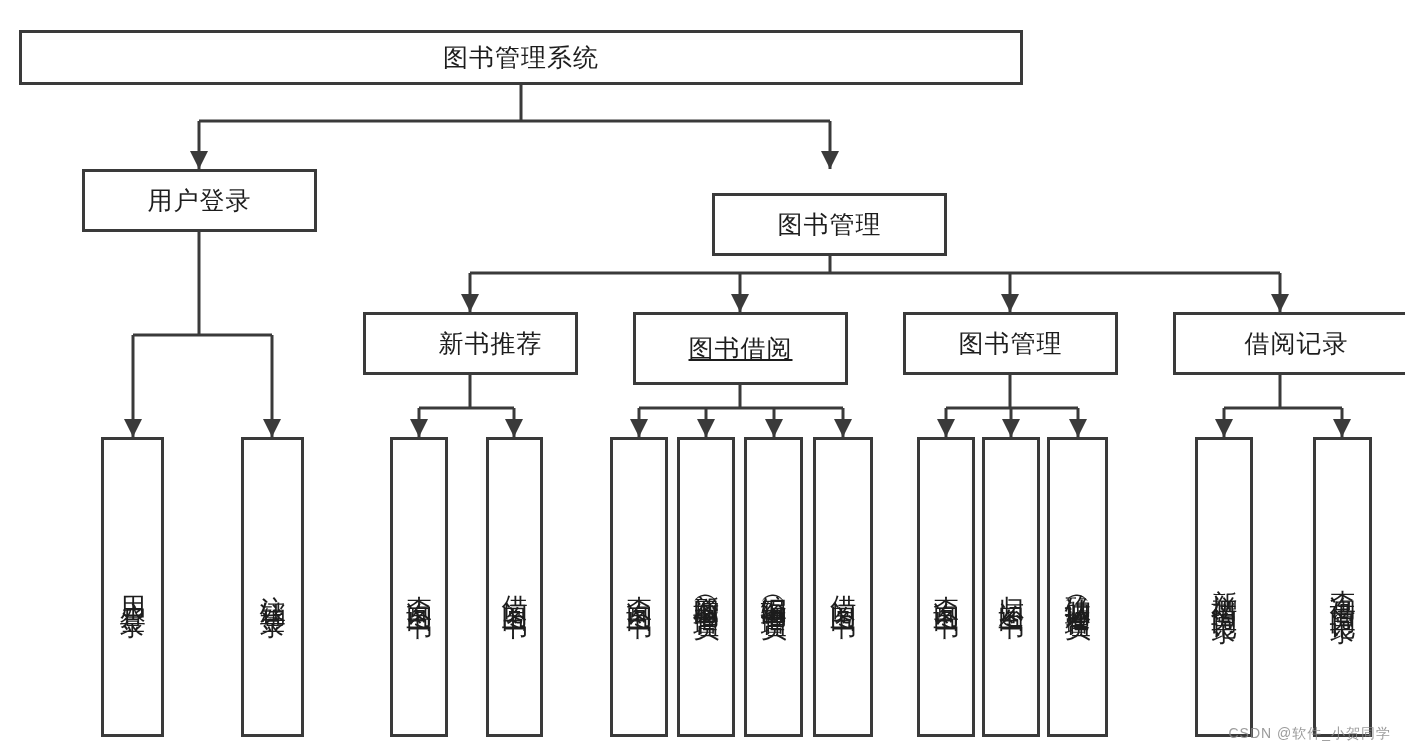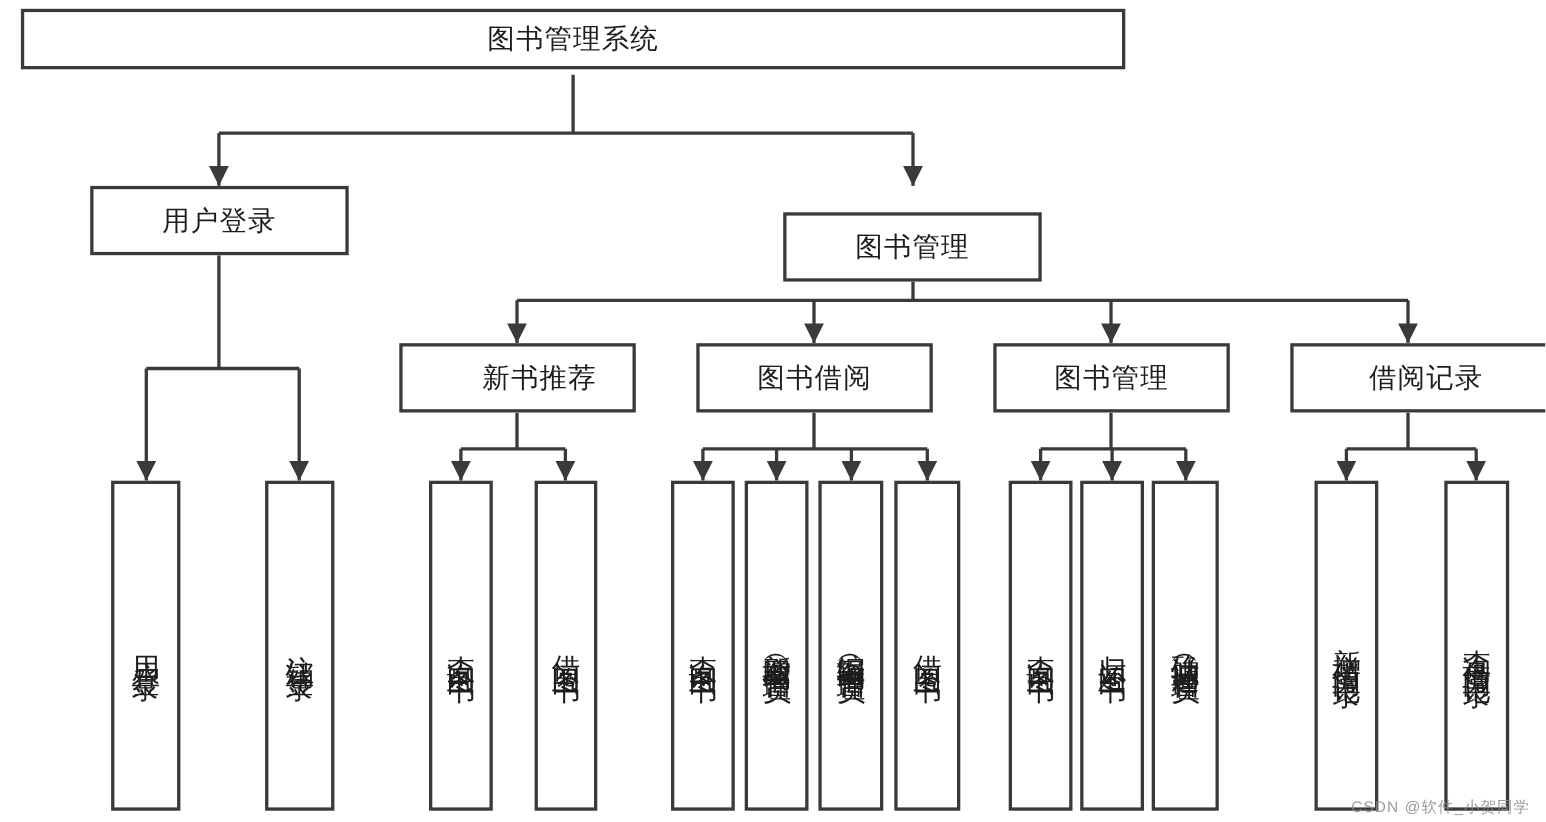--- a/index.html
+++ b/index.html
@@ -83,27 +83,27 @@
       <line x1="946" y1="408" x2="946" y2="437" marker-end="url(#arw)"></line>
       <line x1="1011" y1="408" x2="1011" y2="437" marker-end="url(#arw)"></line>
       <line x1="1078" y1="408" x2="1078" y2="437" marker-end="url(#arw)"></line>
 
       <path d="M1280,375 V408 M1224,408 H1342"></path>
       <line x1="1224" y1="408" x2="1224" y2="437" marker-end="url(#arw)"></line>
       <line x1="1342" y1="408" x2="1342" y2="437" marker-end="url(#arw)"></line>
     </g>
   </svg>
 
-  <div class="node h" style="left:19px; top:8px; width:1004px; height:55px;">图书管理系统</div>
+  <div class="node h" style="left:19px; top:30px; width:1004px; height:55px;">图书管理系统</div>
 
   <div class="node h" style="left:82px; top:169px; width:235px; height:63px;">用户登录</div>
   <div class="node h" style="left:712px; top:169px; width:235px; height:63px;margin-top:24px;">图书管理</div>
 
   <div class="node h" style="left:363px; top:312px; width:215px; height:63px;padding-left:40px;">新书推荐</div>
-  <div class="node h" style="left:633px; top:312px; width:215px; height:63px;">图书借阅</div>
+  <div class="node h" style="left:633px; top:312px; width:215px; height:73px;text-decoration:underline;">图书借阅</div>
   <div class="node h" style="left:903px; top:312px; width:215px; height:63px;">图书管理</div>
   <div class="node h" style="left:1173px; top:312px; width:247px; height:63px;">借阅记录</div>
 
   <div class="node v" style="left:101px; top:437px; width:63px; height:300px;">用户登录</div>
   <div class="node v" style="left:241px; top:437px; width:63px; height:300px;">注销登录</div>
 
   <div class="node v" style="left:390px; top:437px; width:58px; height:300px;">查询图书</div>
   <div class="node v" style="left:486px; top:437px; width:57px; height:300px;">借阅图书</div>
 
   <div class="node v" style="left:610px; top:437px; width:58px; height:300px;">查询图书</div>

